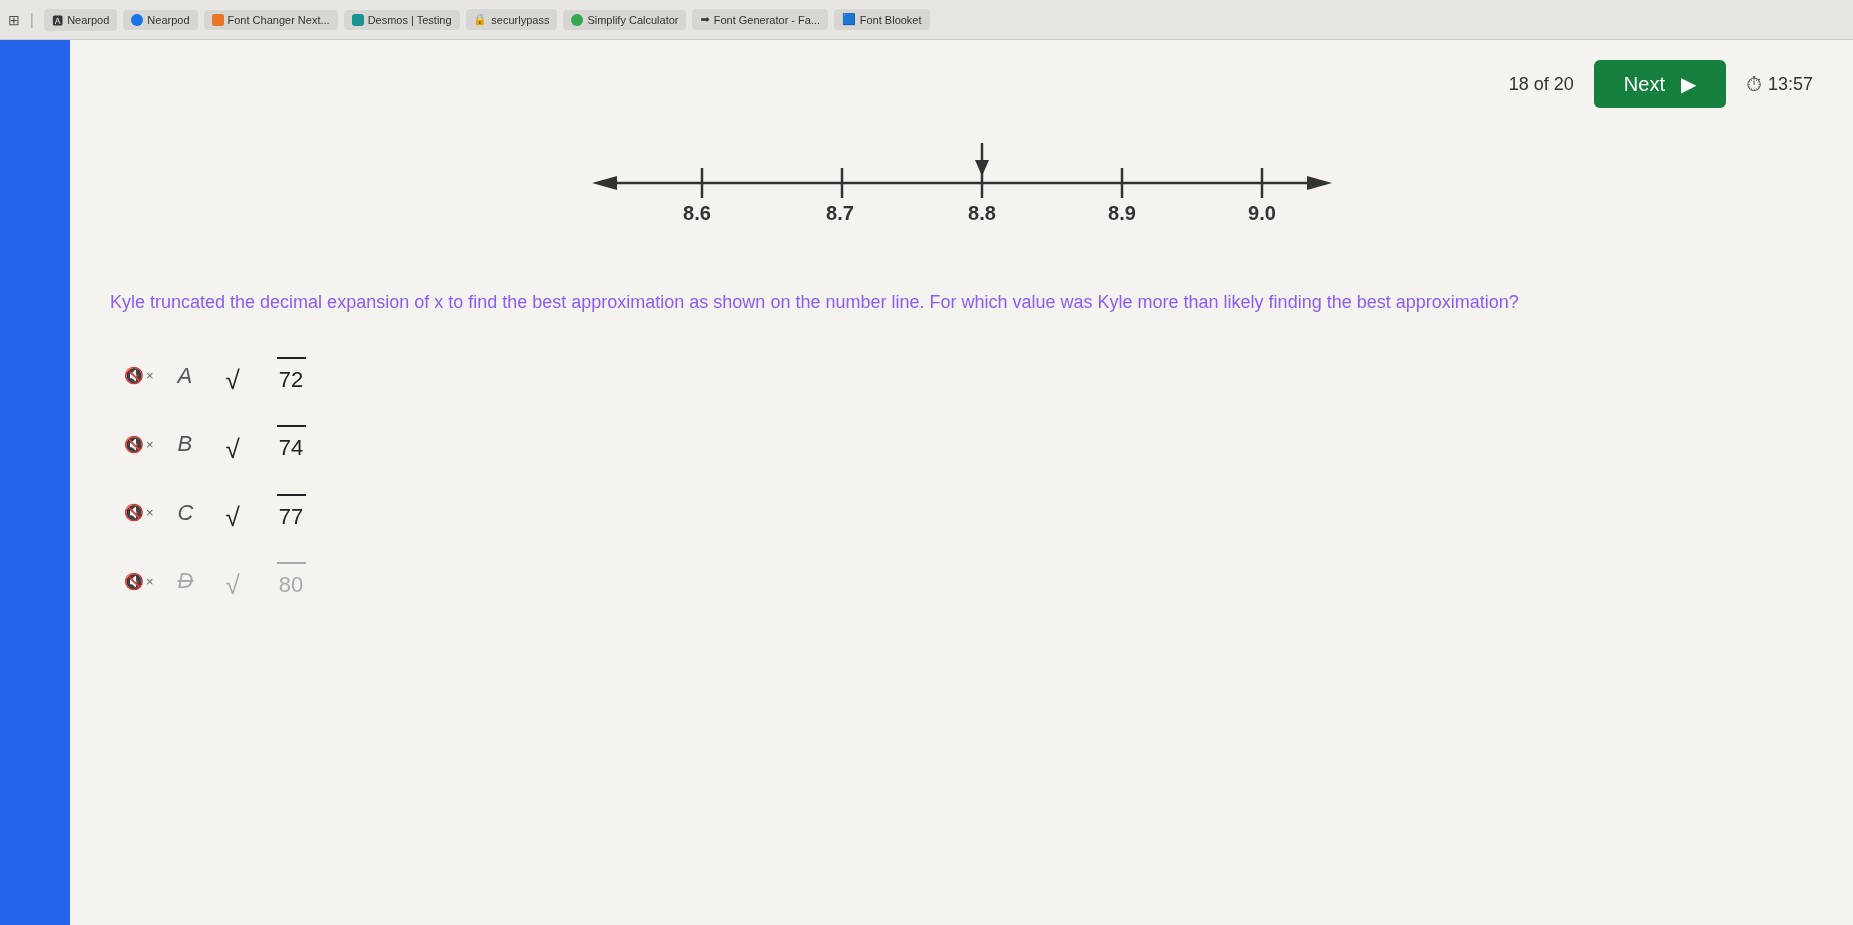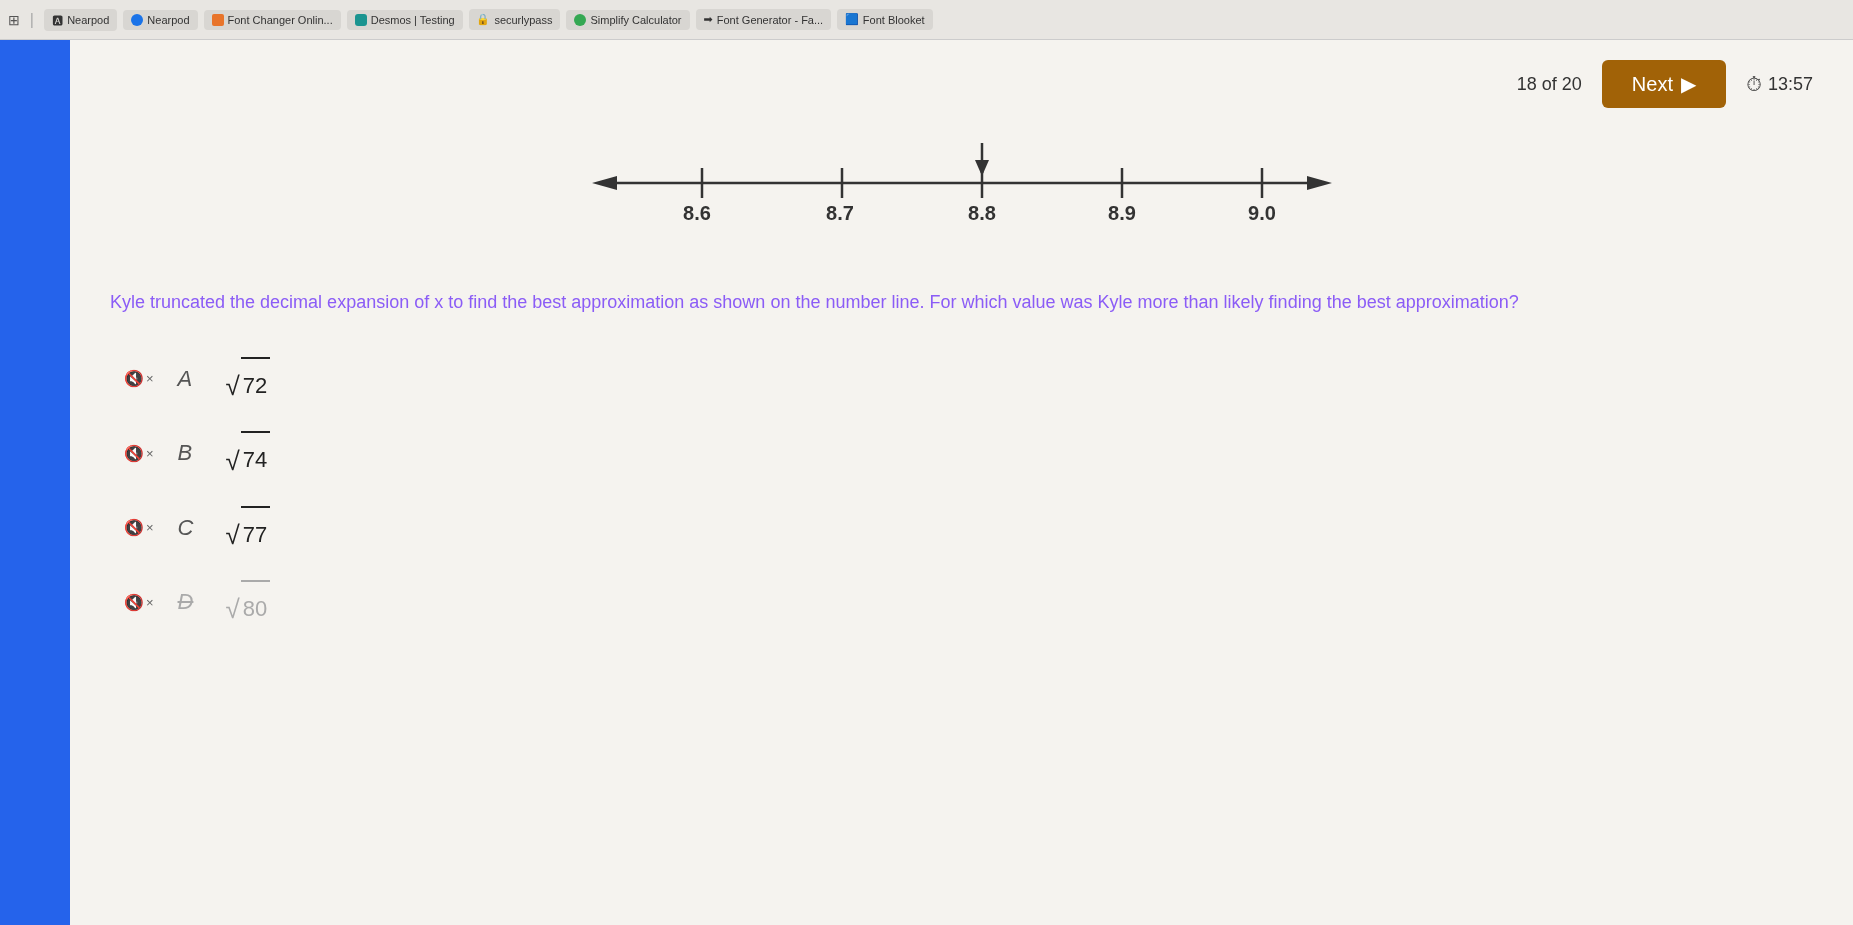--- a/index.html
+++ b/index.html
@@ -68,30 +68,30 @@
       justify-content: flex-end;
       align-items: center;
       gap: 20px;
       margin-bottom: 30px;
     }
     .question-count {
       font-size: 18px;
       color: #333;
     }
     .next-button {
-      background: #a16207;
+      background: #15803d;
       color: white;
       border: none;
       padding: 12px 30px;
       font-size: 20px;
       border-radius: 6px;
       cursor: pointer;
       display: flex;
       align-items: center;
-      gap: 8px;
+      gap: 16px;
     }
     .timer {
       font-size: 18px;
       color: #333;
       display: flex;
       align-items: center;
       gap: 6px;
     }
     .timer-icon {
       font-size: 20px;
@@ -160,25 +160,26 @@
     }
 
     .sqrt-symbol {
       font-size: 26px;
       line-height: 1;
       margin-right: 1px;
     }
 
     .sqrt-number {
       border-top: 2px solid #222;
-      padding-top: 14px;
+      padding-top: 8px;
       padding-left: 2px;
       padding-right: 3px;
       font-size: 22px;
       line-height: 1.2;
+      margin-left: 36px;
     }
   </style>
 </head>
 <body>
 
 <div class="browser-bar">
   <span style="font-size:14px; color:#555;">⊞</span>
   <span style="margin: 0 4px; color:#aaa;">|</span>
 
   <div class="tab-item">
@@ -186,21 +187,21 @@
     <span>Nearpod</span>
   </div>
 
   <div class="tab-item">
     <span class="tab-icon blue"></span>
     <span>Nearpod</span>
   </div>
 
   <div class="tab-item">
     <span class="tab-icon orange"></span>
-    <span>Font Changer Onlin...</span>
+    <span>Font Changer Next...</span>
   </div>
 
   <div class="tab-item">
     <span class="tab-icon teal"></span>
     <span>Desmos | Testing</span>
   </div>
 
   <div class="tab-item">
     <span style="font-size:11px;">🔒</span>
     <span>securlypass</span>

